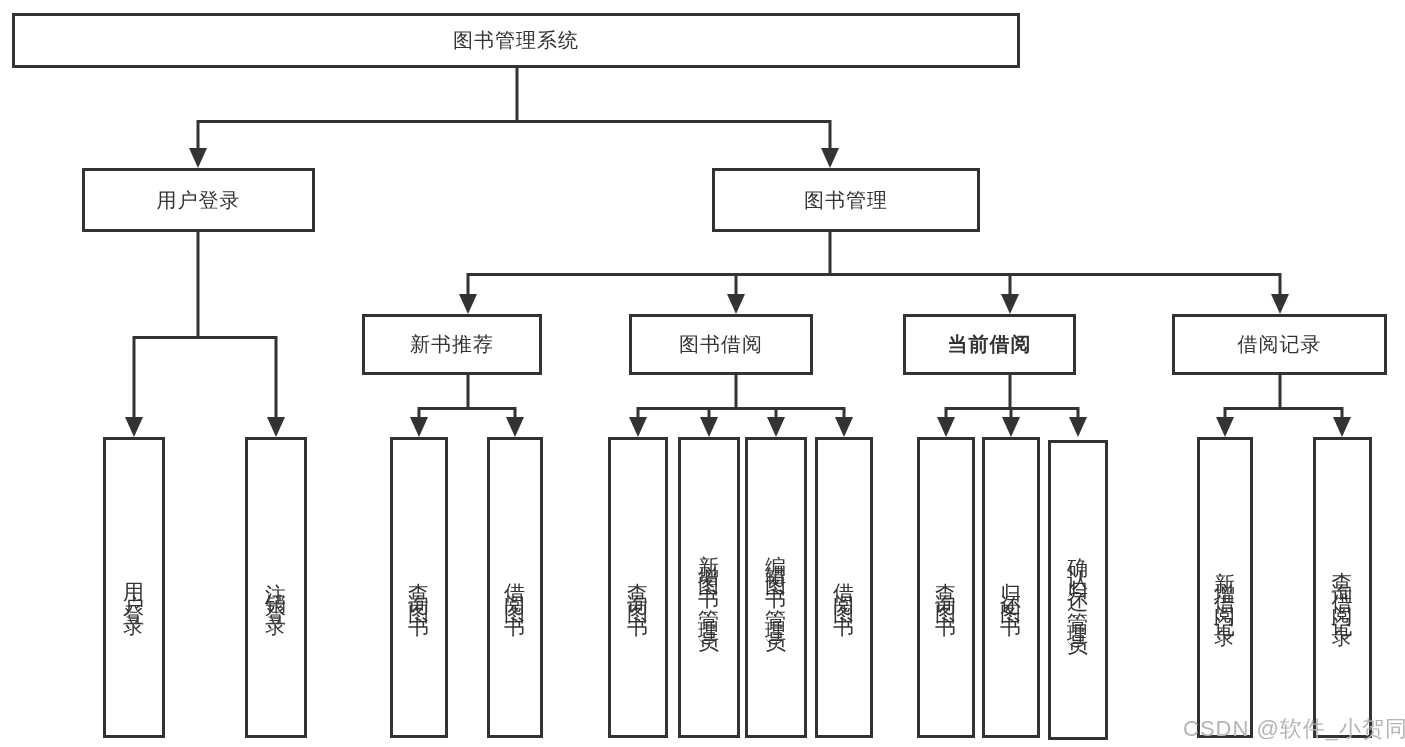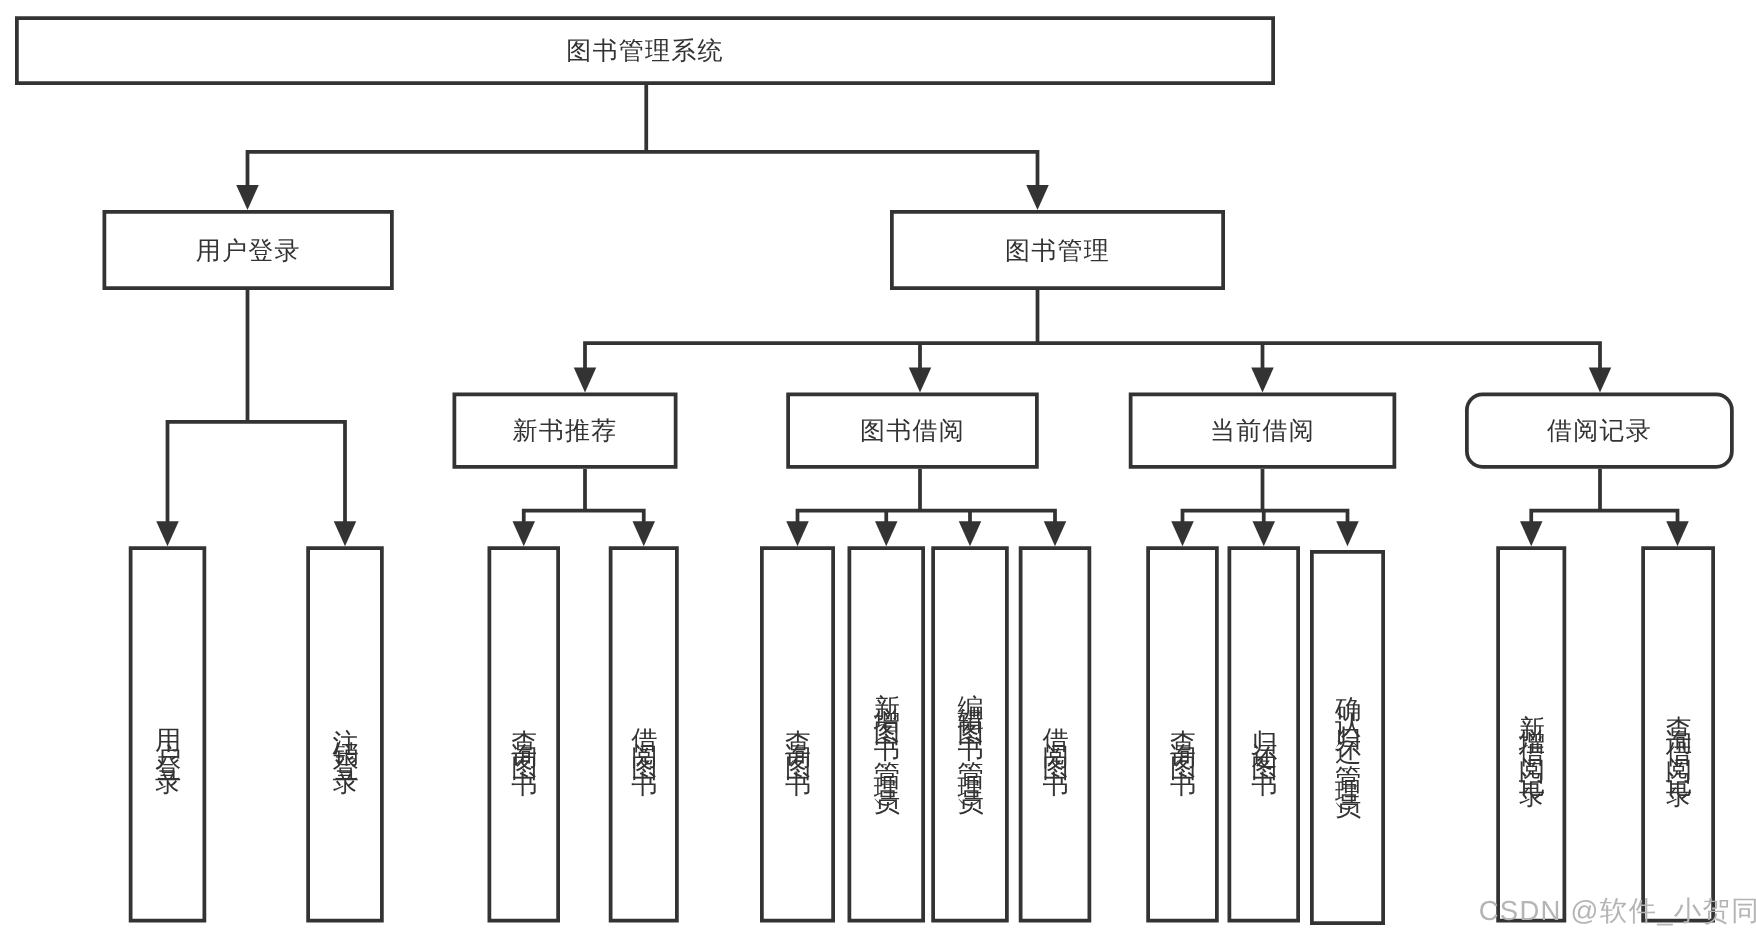--- a/index.html
+++ b/index.html
@@ -105,27 +105,27 @@
   <div class="node" style="left:82px;top:168px;width:233px;height:64px;">
     <span>用户登录</span>
   </div>
   <div class="node" style="left:712px;top:168px;width:268px;height:64px;">
     <span>图书管理</span>
   </div>
 
   <div class="node" style="left:362px;top:314px;width:180px;height:61px;">
     <span>新书推荐</span>
   </div>
-  <div class="node" style="left:629px;top:314px;width:202px;height:61px;">
+  <div class="node" style="left:629px;top:314px;width:184px;height:61px;">
     <span>图书借阅</span>
   </div>
-  <div class="node" style="left:903px;top:314px;width:214px;height:61px;">
+  <div class="node" style="left:903px;top:314px;width:173px;height:61px;font-weight:bold;">
     <span>当前借阅</span>
   </div>
-  <div class="node" style="left:1172px;top:314px;width:215px;height:61px;border-radius:14px;">
+  <div class="node" style="left:1172px;top:314px;width:215px;height:61px;">
     <span>借阅记录</span>
   </div>
 
   <div class="vnode" style="left:103px;width:62px;">
     <span class="vtext">用户登录</span>
   </div>
   <div class="vnode" style="left:245px;width:62px;">
     <span class="vtext">注销登录</span>
   </div>
 

